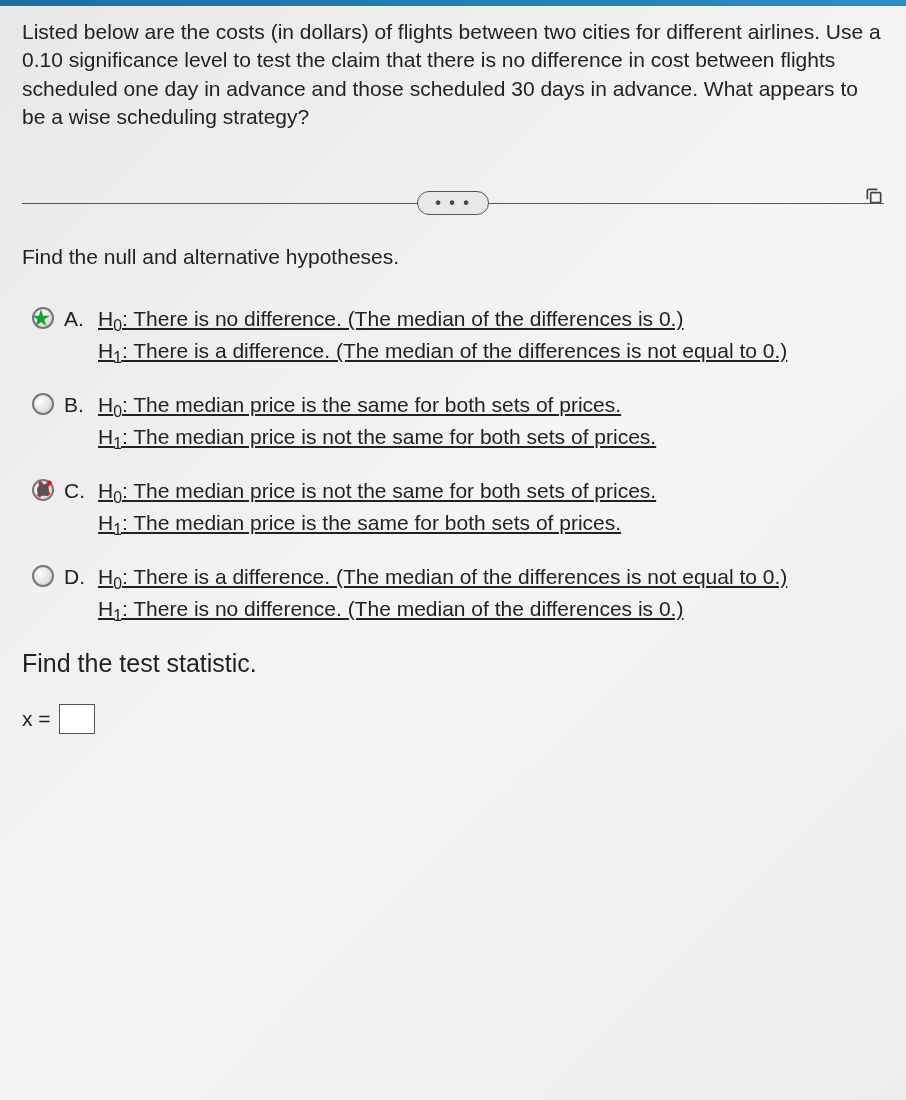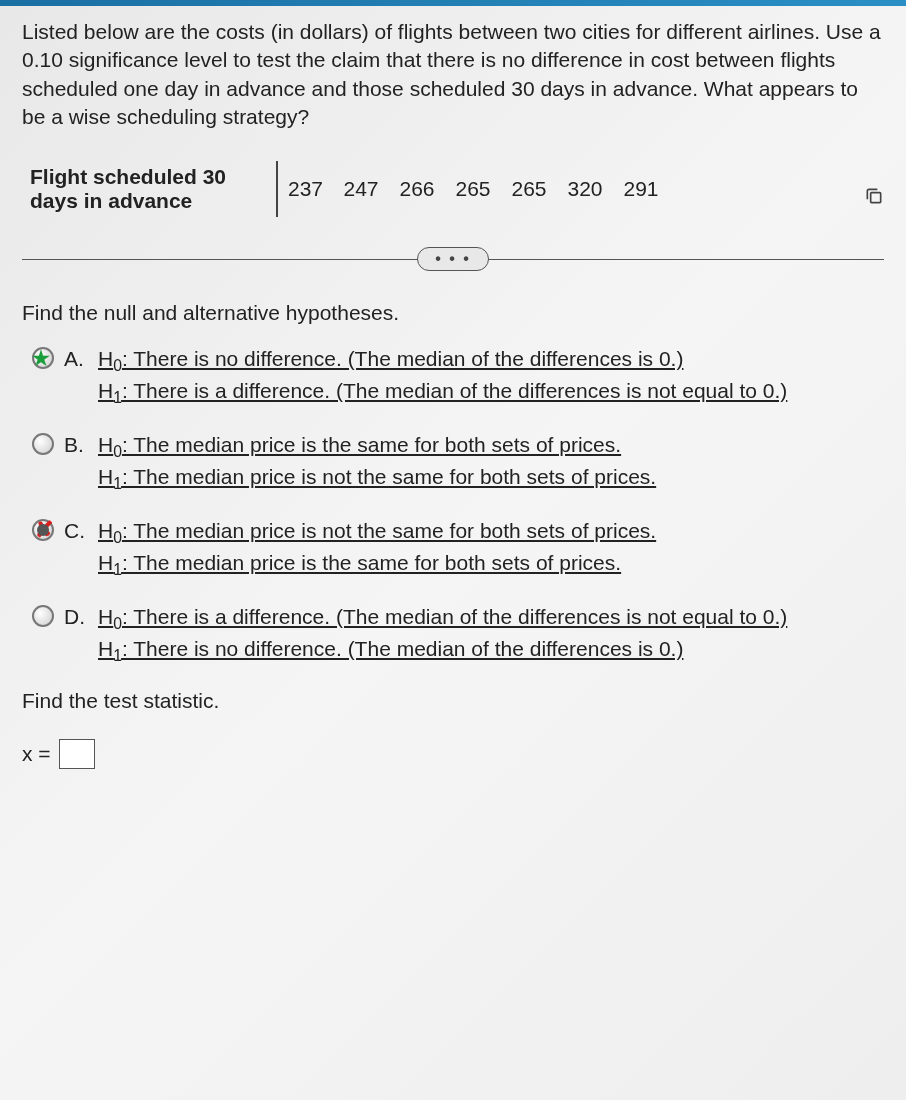--- a/index.html
+++ b/index.html
@@ -26,39 +26,39 @@
   .copy-icon svg { width: 20px; height: 20px; }
   .divider-wrap { margin: 30px 0 28px 0; position: relative; height: 26px; }
   .hr { border: none; border-top: 1.5px solid #555; position: absolute; top: 12px; left: 0; right: 0; }
   .pill {
     position: absolute; left: 50%; top: 0; transform: translateX(-50%);
     border: 1.5px solid #555; border-radius: 14px;
     background: #e8e8e8; height: 24px; width: 72px;
     display: flex; align-items: center; justify-content: center;
     color: #444; letter-spacing: 2px; font-weight: bold;
   }
-  .question { font-size: 21px; margin-bottom: 20px; }
+  .question { font-size: 21px; margin-bottom: 36px; }
   .options { list-style: none; }
   .option { display: flex; align-items: flex-start; margin-bottom: 22px; font-size: 21px; line-height: 1.38; }
   .radio-col { width: 42px; flex-shrink: 0; display: flex; justify-content: center; padding-top: 2px; }
   .radio {
     width: 22px; height: 22px; border: 2px solid #777; border-radius: 50%;
     display: inline-block; position: relative; background: radial-gradient(circle at 35% 35%, #fff, #ccc);
   }
   .radio.filled::after {
     content: ""; position: absolute; left: 3px; top: 3px; width: 12px; height: 12px;
     background: #555; border-radius: 50%;
   }
   .mark-star { position: absolute; left: -2px; top: -4px; color: #1a9e3a; font-size: 20px; font-weight: bold; }
   .mark-x { position: absolute; left: 1px; top: -6px; color: #d81e1e; font-size: 22px; font-weight: bold; }
   .letter-col { width: 34px; flex-shrink: 0; }
   .opt-text { flex: 1; text-decoration: underline; }
   .sub0 { vertical-align: sub; font-size: 0.75em; }
   .sub1 { vertical-align: sub; font-size: 0.75em; }
-  .find-stat { font-size: 21px; margin-top: 10px; margin-bottom: 26px; }
+  .find-stat { font-size: 25px; margin-top: 10px; margin-bottom: 26px; }
   .answer-row { font-size: 21px; display: flex; align-items: center; gap: 8px; }
   .box {
     display: inline-block; width: 36px; height: 30px;
     border: 1.5px solid #555; background: #fff;
   }
 </style>
 </head>
 <body>
 
 <div class="top-bar"></div>
@@ -68,30 +68,20 @@
 <span class="copy-icon">
   <svg viewBox="0 0 24 24" fill="none" stroke="#444" stroke-width="2">
     <rect x="8" y="8" width="12" height="12" rx="1"></rect>
     <path d="M4 16 V6 a2 2 0 0 1 2-2 h10"></path>
   </svg>
 </span>
 
 <div class="data-table">
   <table>
     <tbody>
-    <tr>
-      <td class="row-label">Flight scheduled 30 days in advance</td>
-      <td class="val">237</td>
-      <td class="val">247</td>
-      <td class="val">266</td>
-      <td class="val">265</td>
-      <td class="val">265</td>
-      <td class="val">320</td>
-      <td class="val">291</td>
-    </tr>
   </tbody>
     </table>
 </div>
 
 <div class="divider-wrap">
   <hr class="hr">
   <div class="pill">• • •</div>
 </div>
 
 <div class="question">Find the null and alternative hypotheses.</div>

